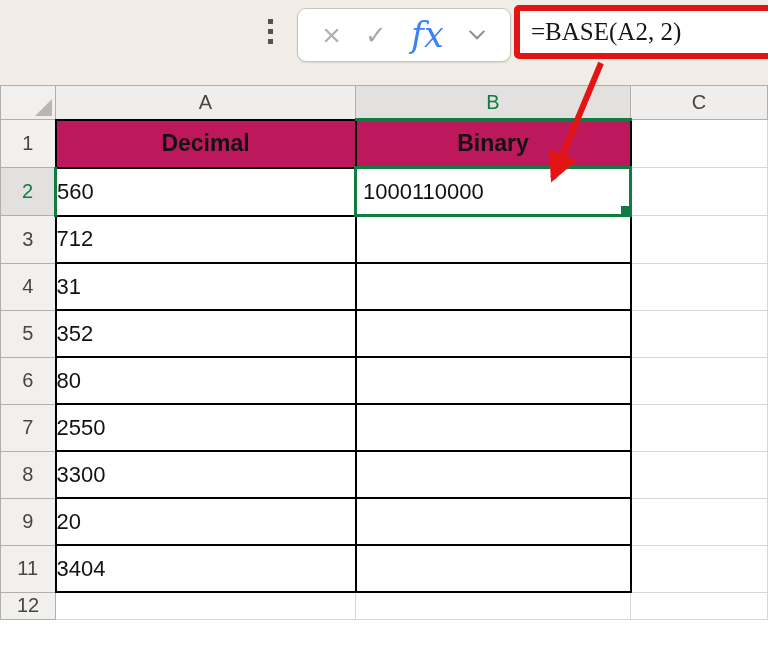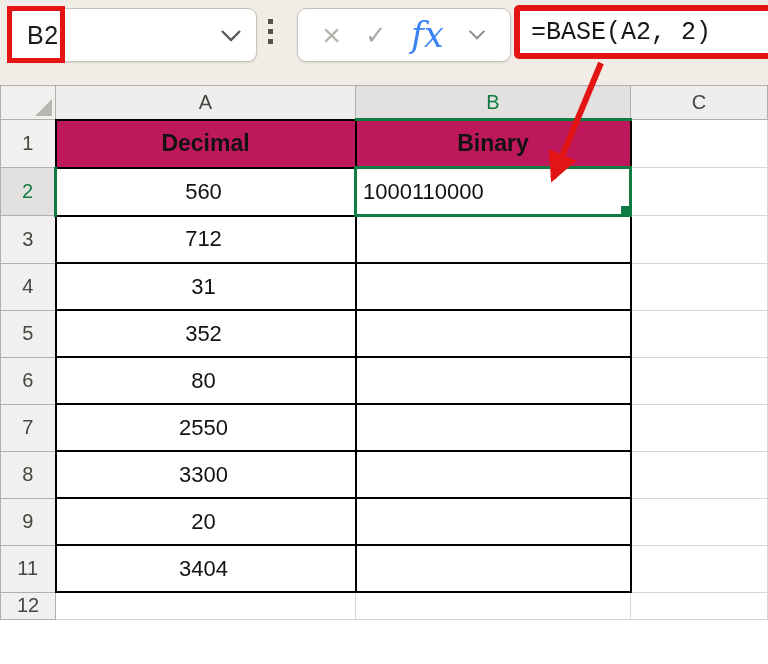--- a/index.html
+++ b/index.html
@@ -43,21 +43,21 @@
   .icon-fx{
     font-family:"DejaVu Serif",serif;font-style:italic;
     font-size:35px;color:#3b82f6;line-height:1;
   }
   .formula-box{
     position:absolute;left:514px;top:5px;width:270px;height:54px;
     background:#fff;border:6px solid #e31414;border-radius:5px;
     display:flex;align-items:center;box-sizing:border-box;
   }
   .formula-box .fx-text{
-    font-family:Liberation Mono, monospace;
+    font-family:Liberation Serif, serif;
     font-size:25px;color:#161616;margin-left:11px;white-space:nowrap;
   }
   
   .grid{
     position:absolute;left:0;top:85px;width:768px;
     border-collapse:collapse;table-layout:fixed;
   }
   .grid th,.grid td{padding:0;vertical-align:middle;overflow:hidden;}
   .grid th{
     height:32px;background:#efeeec;color:#474643;font-weight:400;
@@ -70,45 +70,38 @@
   }
   th.colsel{background:#e2e1df;color:#107c41;border-bottom:3px solid #107c41;}
   .grid td{height:45px;background:#fff;font-size:22px;color:#121212;
     border:1px solid #d8d7d5;}
   td.rh{background:#f1f0ee;color:#474643;text-align:center;font-size:20px;
     border:1px solid #b1afac;}
   td.rh.rowsel{background:#e2e1df;color:#107c41;border-right:3px solid #107c41;}
   td.hdrcell{background:#be185d;font-weight:bold;text-align:center;
     font-size:23px;border:2px solid #000;}
   td.dat{border:2px solid #000;}
-  td.num{text-align:center;padding-right:4px;}
+  td.num{text-align:left;padding-right:4px;}
   td.bval{text-align:left;padding-left:6px;}
   td.selcell{border:3px solid #107c41;position:relative;}
   .fill-handle{
     position:absolute;right:-2px;bottom:-2px;width:9px;height:9px;
     background:#107c41;border:1px solid #fff;z-index:3;
   }
   tr.last td{height:26px;}
   
   .arrow-overlay{
     position:absolute;left:0;top:0;width:768px;height:664px;
     pointer-events:none;z-index:5;
   }
 </style>
 </head>
 <body>
 
 <div class="topbar">
-  <div class="namebox">
-    <span class="nb-text">B2</span>
-    <span class="nb-annot"></span>
-    <svg class="chev" viewBox="0 0 22 14">
-      <polyline points="2,2 11,11 20,2" fill="none" stroke="#5c5a56" stroke-width="2.4"></polyline>
-    </svg>
-  </div>
   <div class="dots">
     <i></i>
       <i></i>
       <i></i>
   </div>
   <div class="fxgroup">
     <span class="icon-cancel">×</span>
     <span class="icon-enter">✓</span>
     <span class="icon-fx">fx</span>
     <svg class="chev" viewBox="0 0 22 14" style="width:18px;height:12px;">

